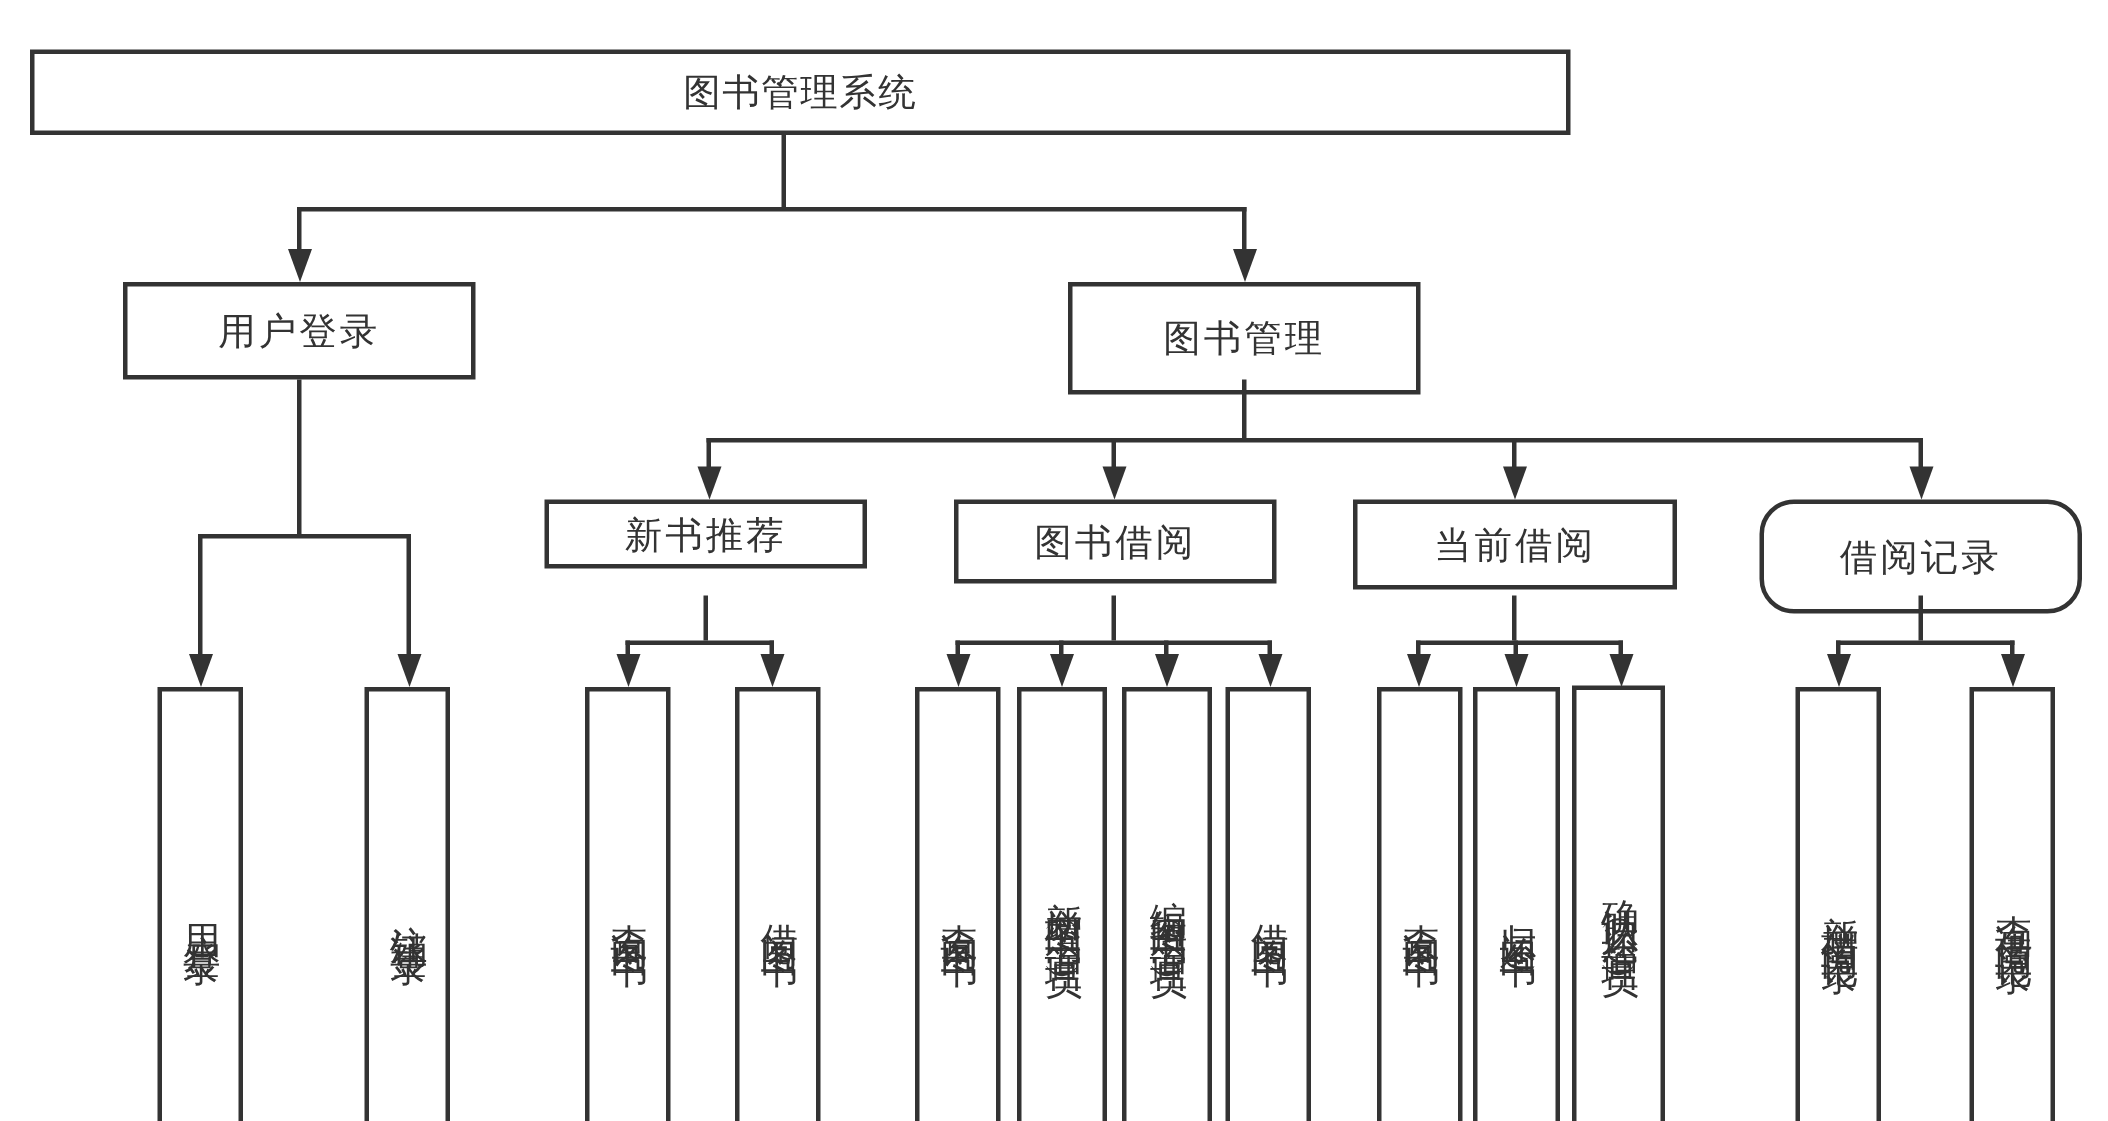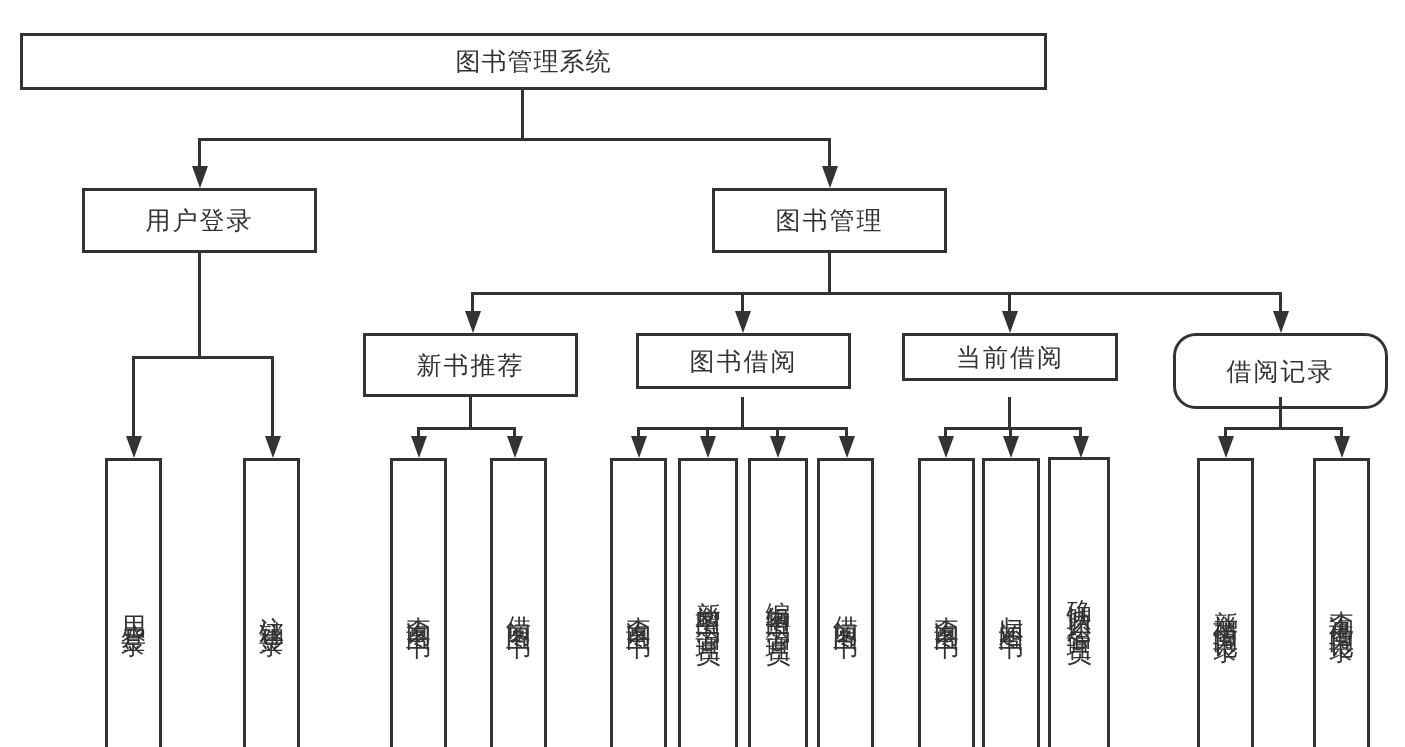--- a/index.html
+++ b/index.html
@@ -40,31 +40,31 @@
 
 <div class="stage">
 
   <div class="box root" style="left:20px;top:13px;width:1027px;height:57px;">
     <span class="lbl">图书管理系统</span>
   </div>
 
   <div class="box" style="left:82px;top:168px;width:235px;height:65px;">
     <span class="lbl">用户登录</span>
   </div>
-  <div class="box" style="left:712px;top:168px;width:235px;height:65px;">
+  <div class="box" style="left:712px;top:168px;width:235px;height:75px;">
     <span class="lbl">图书管理</span>
   </div>
 
-  <div class="box" style="left:363px;top:313px;width:215px;height:64px;">
+  <div class="box" style="left:363px;top:313px;width:215px;height:46px;">
     <span class="lbl">新书推荐</span>
   </div>
   <div class="box" style="left:636px;top:313px;width:215px;height:56px;">
     <span class="lbl">图书借阅</span>
   </div>
-  <div class="box" style="left:902px;top:313px;width:216px;height:48px;">
+  <div class="box" style="left:902px;top:313px;width:216px;height:60px;">
     <span class="lbl">当前借阅</span>
   </div>
   <div class="box" style="left:1173px;top:313px;width:215px;height:76px;border-radius:23px;">
     <span class="lbl">借阅记录</span>
   </div>
 
   <div class="vbox" style="left:105px;top:438px;width:57px;height:299px;">
     <span class="vtext">用户登录</span>
   </div>
   <div class="vbox" style="left:243px;top:438px;width:57px;height:299px;">

